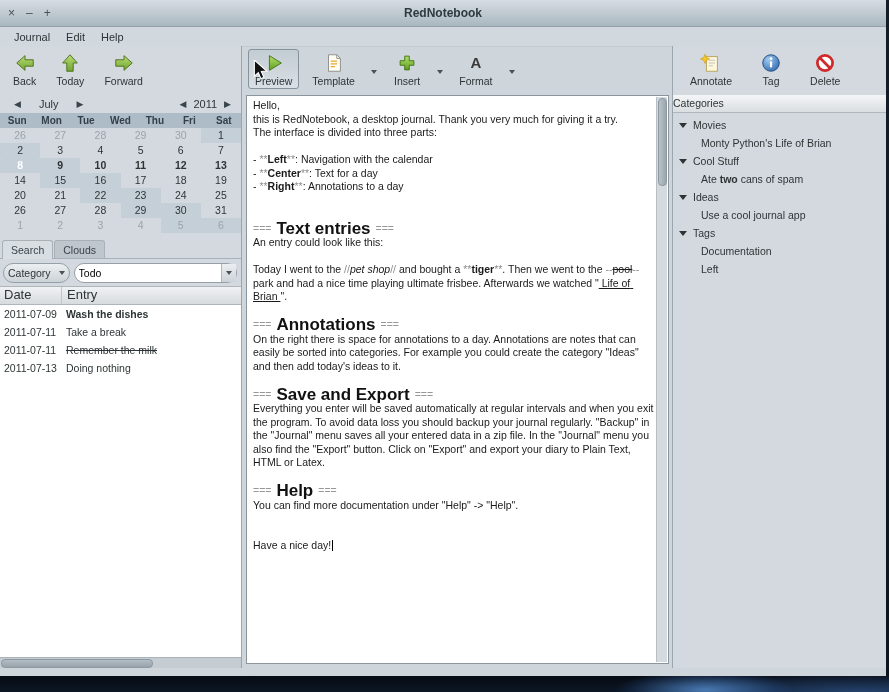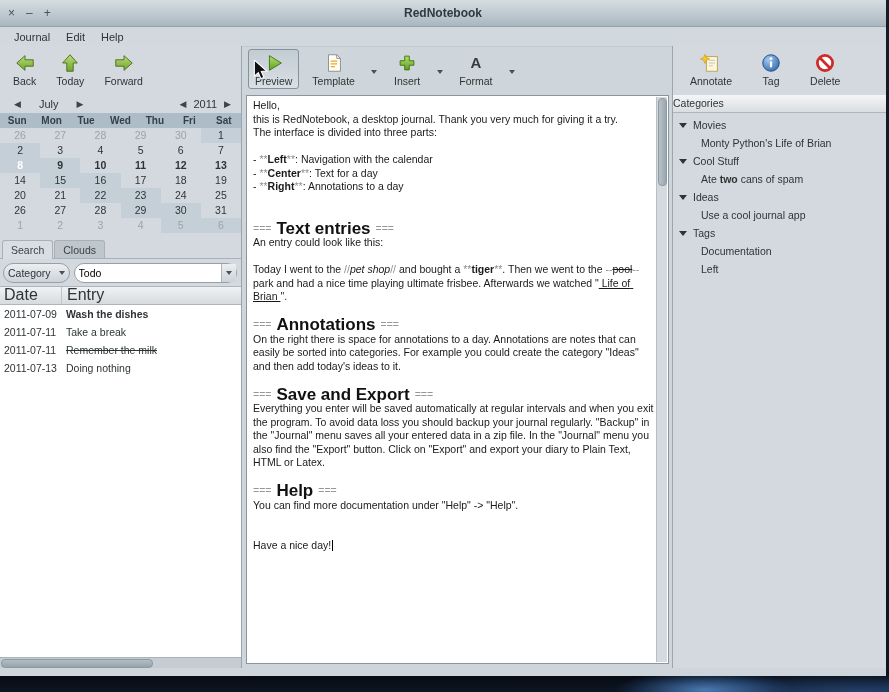--- a/index.html
+++ b/index.html
@@ -53,21 +53,21 @@
   .tab.active{background:#d8dee2;position:relative;top:1px;padding-bottom:3px;}
   .filter-row{display:flex;gap:4px;padding:4px 4px 3px 3px;align-items:center;}
   .combo{height:18px;border:1px solid #96a0a8;background:linear-gradient(180deg,#eceff1,#ccd3d8);
     display:flex;align-items:center;font-size:10.5px;padding:0 4px;gap:8px;border-radius:10px;}
   .combo.entry{background:#fff;flex:1;padding:0;gap:0;}
   .combo.entry input{border:none;background:transparent;font:10.5px "Liberation Sans",sans-serif;
     padding:0 4px;flex:1;outline:none;min-width:0;}
   .combo .arrow-zone{height:100%;display:flex;align-items:center;padding:0 4px;}
   .combo.entry .arrow-zone{border-left:1px solid #aeb6bc;background:linear-gradient(180deg,#eceff1,#ccd3d8);}
   .table-head{display:flex;height:17px;background:linear-gradient(180deg,#f0f2f3,#d7dbde);
-    border-top:1px solid #aeb6bc;border-bottom:1px solid #aeb6bc;font-size:16px;}
+    border-top:1px solid #aeb6bc;border-bottom:1px solid #aeb6bc;font-size:13px;}
   .th-date{width:57px;border-right:1px solid #bfc5ca;padding-left:4px;line-height:16px;}
   .th-entry{flex:1;padding-left:5px;line-height:16px;}
   .results{background:#fff;flex:1;overflow:hidden;font-size:10.5px;}
   .result-row{display:flex;height:18px;align-items:center;}
   .col-date{width:57px;padding-left:4px;flex:none;}
   .col-entry{flex:1;padding-left:5px;}
   .col-entry.bold{font-weight:bold;}
   .col-entry.strike{text-decoration:line-through;}
   .hscroll{height:10px;background:#c6cdd2;border-top:1px solid #aab3ba;position:relative;flex:none;}
   .hscroll .thumb{position:absolute;left:1px;top:1px;height:7px;width:150px;background:linear-gradient(180deg,#b3bdc4,#97a3ab);border-radius:4px;border:1px solid #8d98a0;}

